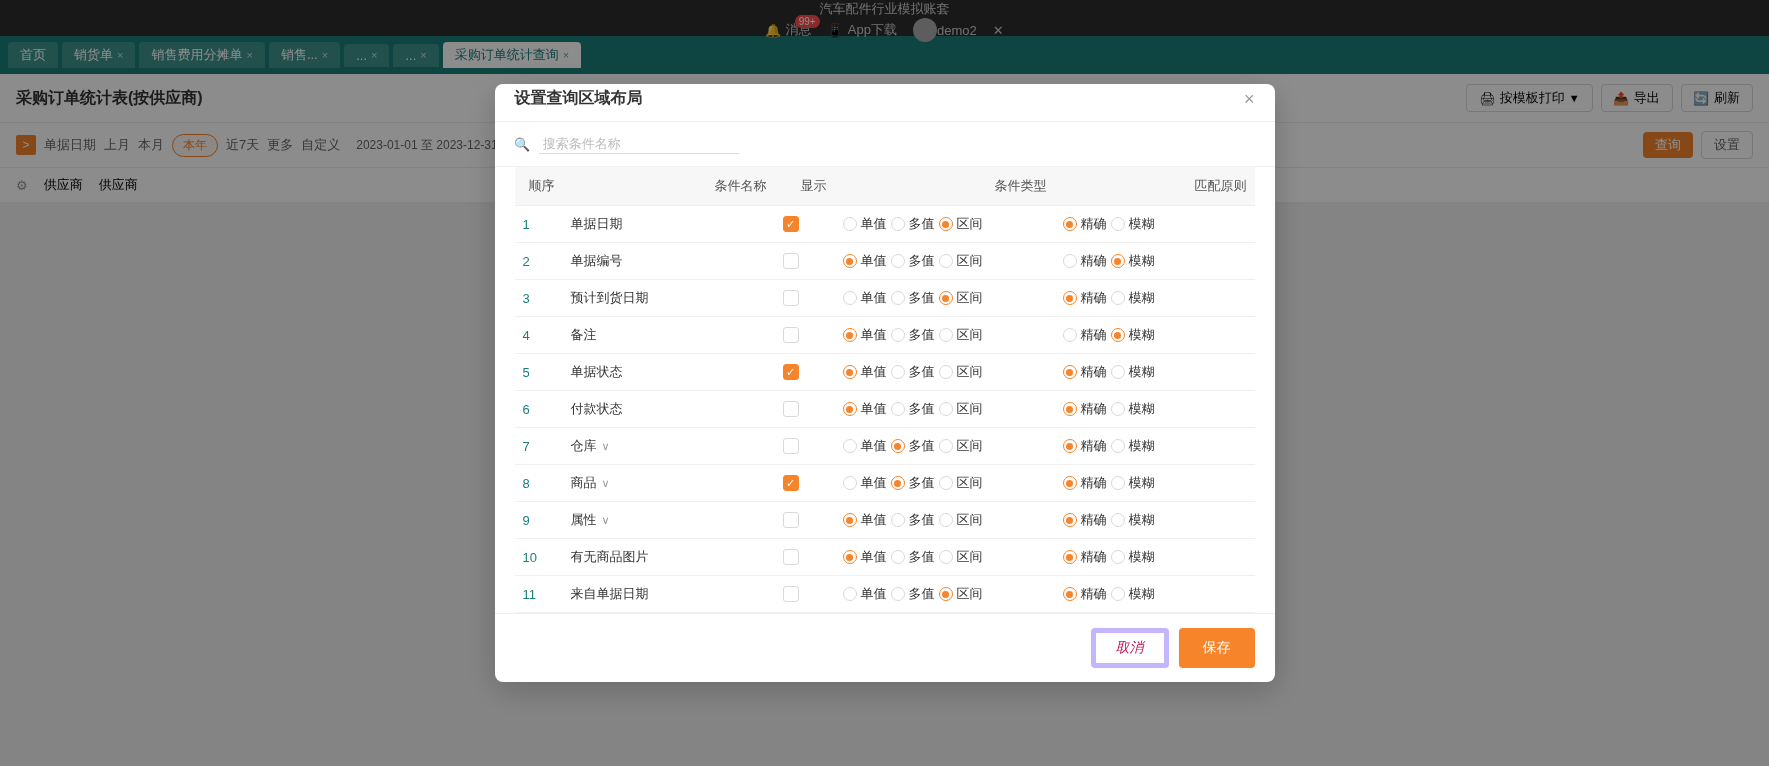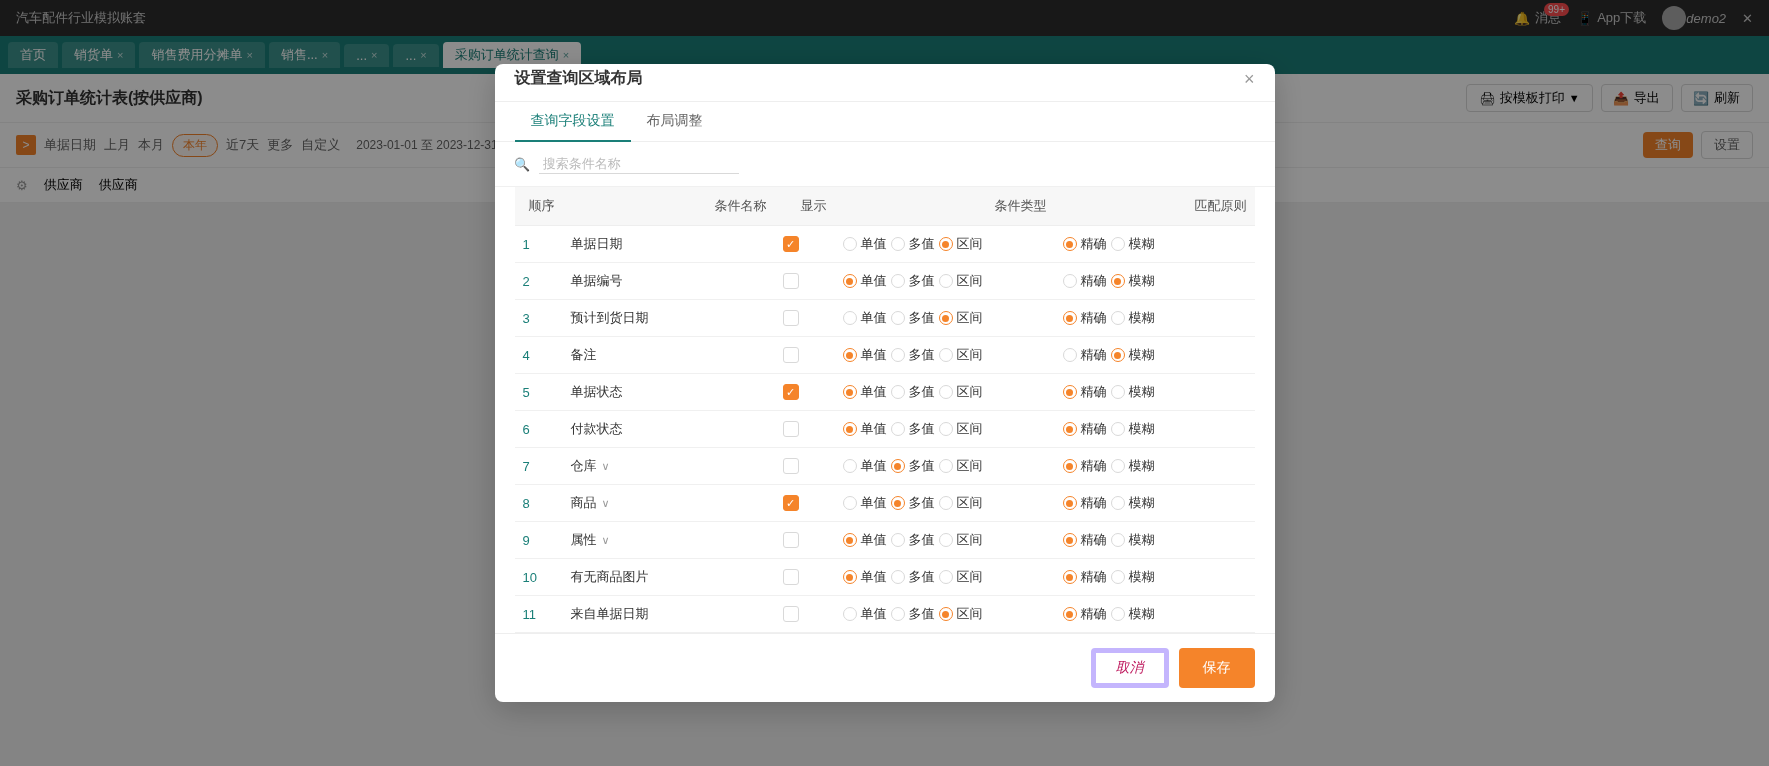--- a/index.html
+++ b/index.html
@@ -7,20 +7,21 @@
 
     
     .top-bar {
       background: #2d2d2d;
       height: 36px;
       display: flex;
       align-items: center;
       padding: 0 16px;
       color: #ccc;
       justify-content: space-between;
+      flex-direction: column;
     }
     .top-bar-left { font-size: 13px; color: #ccc; }
     .top-bar-right { display: flex; align-items: center; gap: 16px; font-size: 13px; color: #ccc; }
     .top-bar-right .notif { position: relative; display: flex; align-items: center; gap: 4px; }
     .badge { background: #ff4d4f; color: #fff; border-radius: 8px; font-size: 10px; padding: 1px 4px; position: absolute; top: -6px; right: -8px; }
     .avatar { width: 24px; height: 24px; border-radius: 50%; background: #aaa; display: inline-block; }
 
     
     .tab-bar {
       background: #1a7f78;
@@ -283,21 +284,21 @@
   <div class="top-bar-right">
     <div class="notif">
       <span>🔔</span>
       <span>消息</span>
       <span class="badge">99+</span>
     </div>
     <div style="display:flex;align-items:center;gap:4px;">
       <span>📱</span>
       <span>App下载</span>
     </div>
-    <div style="display:flex;align-items:center;font-style:italic;">
+    <div style="display:flex;align-items:center;">
       <span class="avatar"></span>
       <span>demo2</span>
     </div>
     <span style="cursor:pointer;color:#ccc;">✕</span>
   </div>
 </div>
 
 <div class="tab-bar">
   <div class="tab-item">
     <span>首页</span>
@@ -376,28 +377,20 @@
 </div>
 
 <div class="overlay">
   <div class="modal">
 
     <div class="modal-header">
       <span class="modal-title">设置查询区域布局</span>
       <span class="modal-close">×</span>
     </div>
 
-    <div class="modal-tabs">
-      <div class="modal-tab active">
-        <span>查询字段设置</span>
-      </div>
-      <div class="modal-tab">
-        <span>布局调整</span>
-      </div>
-    </div>
 
     <div class="modal-search">
       <span class="search-icon">🔍</span>
       <input type="text" placeholder="搜索条件名称" style="">
     </div>
 
     <div class="modal-table-wrap">
       <table class="modal-table">
         <thead>
           <tr>

